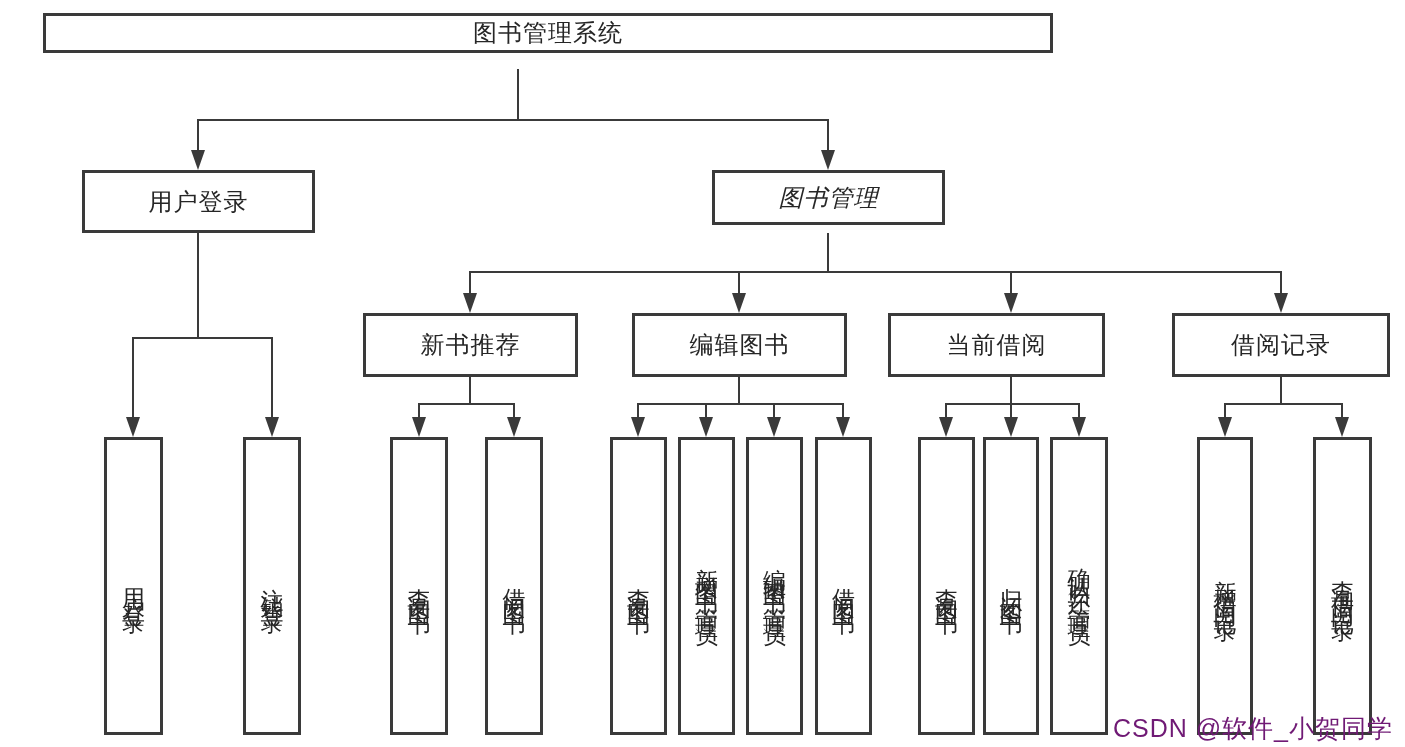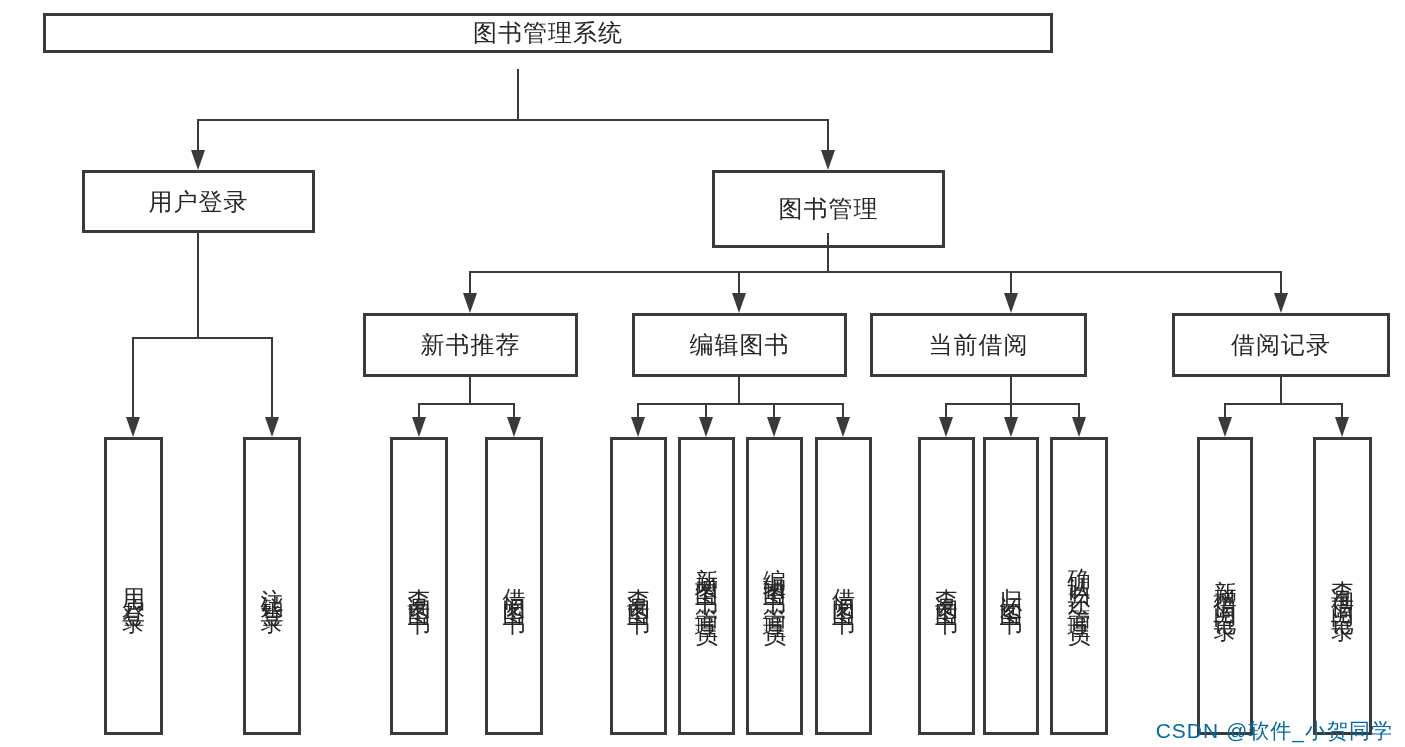--- a/index.html
+++ b/index.html
@@ -40,56 +40,56 @@
     bottom:-20px;
     width:0;height:0;
     border-left:7px solid transparent;
     border-right:7px solid transparent;
     border-top:20px solid #3a3a3a;
   }
   .watermark{
     position:absolute;
     right:12px;
     bottom:2px;
-    font-size:21px;
-    color:#0369a1;
+    font-size:25px;
+    color:#701a75;
     letter-spacing:1px;
     white-space:nowrap;
   }
 </style>
 </head>
 <body>
 
 <div class="stage">
 
   <div class="box" style="left:13px;top:13px;width:1010px;height:40px;margin-left:30px;">图书管理系统</div>
 
   <div class="vline" style="left:517px;top:69px;height:51px;"></div>
   <div class="hline" style="left:197px;top:119px;width:632px;"></div>
   <div class="arrow" style="left:197px;top:119px;height:31px;"></div>
   <div class="arrow" style="left:827px;top:119px;height:31px;"></div>
 
   <div class="box" style="left:82px;top:170px;width:233px;height:63px;">用户登录</div>
-  <div class="box" style="left:712px;top:170px;width:233px;height:78px;">图书管理</div>
+  <div class="box" style="left:712px;top:170px;width:233px;height:55px;font-style:italic;">图书管理</div>
 
   <div class="vline" style="left:197px;top:233px;height:106px;"></div>
   <div class="hline" style="left:133px;top:337px;width:140px;"></div>
   <div class="arrow" style="left:132px;top:337px;height:80px;"></div>
   <div class="arrow" style="left:271px;top:337px;height:80px;"></div>
 
   <div class="vline" style="left:827px;top:233px;height:40px;"></div>
   <div class="hline" style="left:469px;top:271px;width:813px;"></div>
   <div class="arrow" style="left:469px;top:273px;height:20px;"></div>
   <div class="arrow" style="left:738px;top:273px;height:20px;"></div>
   <div class="arrow" style="left:1010px;top:273px;height:20px;"></div>
   <div class="arrow" style="left:1280px;top:273px;height:20px;"></div>
 
   <div class="box" style="left:363px;top:313px;width:215px;height:64px;text-align:center;">新书推荐</div>
   <div class="box" style="left:632px;top:313px;width:215px;height:64px;">编辑图书</div>
-  <div class="box" style="left:870px;top:313px;width:217px;height:64px;">当前借阅</div>
+  <div class="box" style="left:888px;top:313px;width:217px;height:64px;">当前借阅</div>
   <div class="box" style="left:1172px;top:313px;width:218px;height:64px;">借阅记录</div>
 
   <div class="vline" style="left:469px;top:377px;height:28px;"></div>
   <div class="hline" style="left:418px;top:403px;width:97px;"></div>
   <div class="arrow" style="left:418px;top:403px;height:14px;"></div>
   <div class="arrow" style="left:513px;top:403px;height:14px;"></div>
 
   <div class="vline" style="left:738px;top:377px;height:28px;"></div>
   <div class="hline" style="left:637px;top:403px;width:206px;"></div>
   <div class="arrow" style="left:637px;top:403px;height:14px;"></div>

